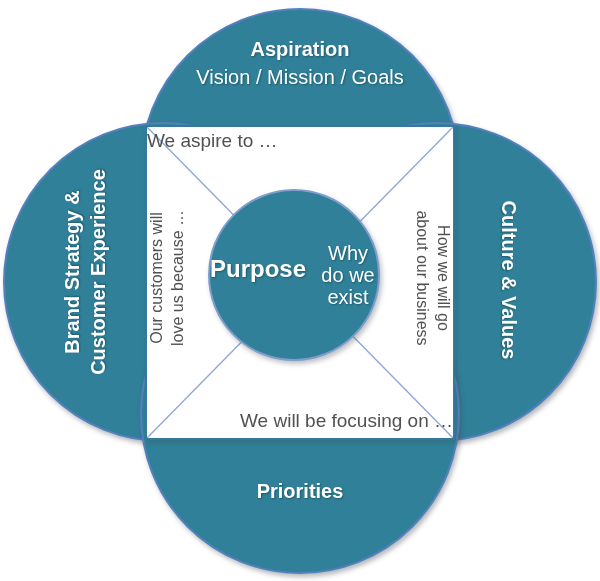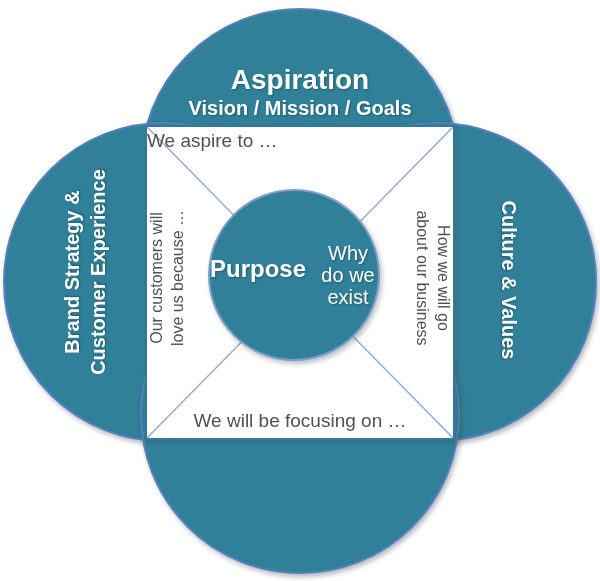--- a/index.html
+++ b/index.html
@@ -52,22 +52,22 @@
     box-sizing: border-box;
     box-shadow: 2px 3px 5px rgba(70,75,85,0.35);
     display: flex; flex-direction: row;
     align-items: center; justify-content: center;
     text-align: center;
     z-index: 4;
   }
 
   
   .white-text { color: var(--light-text); text-shadow: 1px 1px 2px rgba(0,0,0,0.30); }
-  .ellipse-title { font-size: 28px; font-weight: 700; line-height: 30px; margin-top: 31px; }
-  .ellipse-sub   { font-size: 20px; font-weight: 700; line-height: 26px; }
+  .ellipse-title { font-size: 20px; font-weight: 700; line-height: 30px; }
+  .ellipse-sub   { font-size: 20px; font-weight: 400; line-height: 26px; }
 
   .top-label {
     position: absolute; left: 145px; top: 34px; width: 310px;
     text-align: center; z-index: 3;
   }
   .bottom-label {
     position: absolute; left: 145px; top: 476px; width: 310px;
     text-align: center; z-index: 3;
   }
   .left-label {
@@ -87,21 +87,21 @@
     z-index: 3;
   }
   .right-label div { font-size: 20px; font-weight: 700; line-height: 30px; }
 
   .purpose-title { font-size: 24px; font-weight: 700; line-height: 28px; margin-bottom: 13px; }
   .purpose-sub   { font-size: 20px; font-weight: 400; line-height: 22px; margin-left: 12px; }
 
   
   .q-label { color: var(--muted-text); z-index: 3; position: absolute; }
   .q-top    { left: 147px; top: 129px; width: 306px; text-align: left; font-size: 19px; line-height: 24px; }
-  .q-bottom { left: 147px; top: 409px; width: 306px; text-align: center; font-size: 19px; line-height: 24px; }
+  .q-bottom { left: 147px; top: 409px; width: 306px; text-align: right; font-size: 19px; line-height: 24px; }
   .q-side   { width: 240px; height: 44px; display: flex; flex-direction: column; justify-content: center; text-align: center; font-size: 16px; line-height: 21px; }
   .q-left   { left: 47px;  top: 256px; transform: rotate(-90deg); }
   .q-right  { left: 313px; top: 256px; transform: rotate(90deg); }
 </style>
 </head>
 <body>
 
 <div class="canvas">
 
   <div class="big-circle circle-top"></div>
@@ -123,20 +123,23 @@
 
   <div class="left-label white-text">
     <div>Brand Strategy &amp;</div>
     <div>Customer Experience</div>
   </div>
 
   <div class="right-label white-text">
     <div>Culture &amp; Values</div>
   </div>
 
+  <div class="bottom-label white-text">
+    <div class="ellipse-title">Priorities</div>
+  </div>
 
   <div class="q-label q-top">We aspire to …</div>
 
   <div class="q-label q-side q-left">
     <div>Our customers will</div>
     <div>love us because …</div>
   </div>
 
   <div class="q-label q-side q-right">
     <div>How we will go</div>

